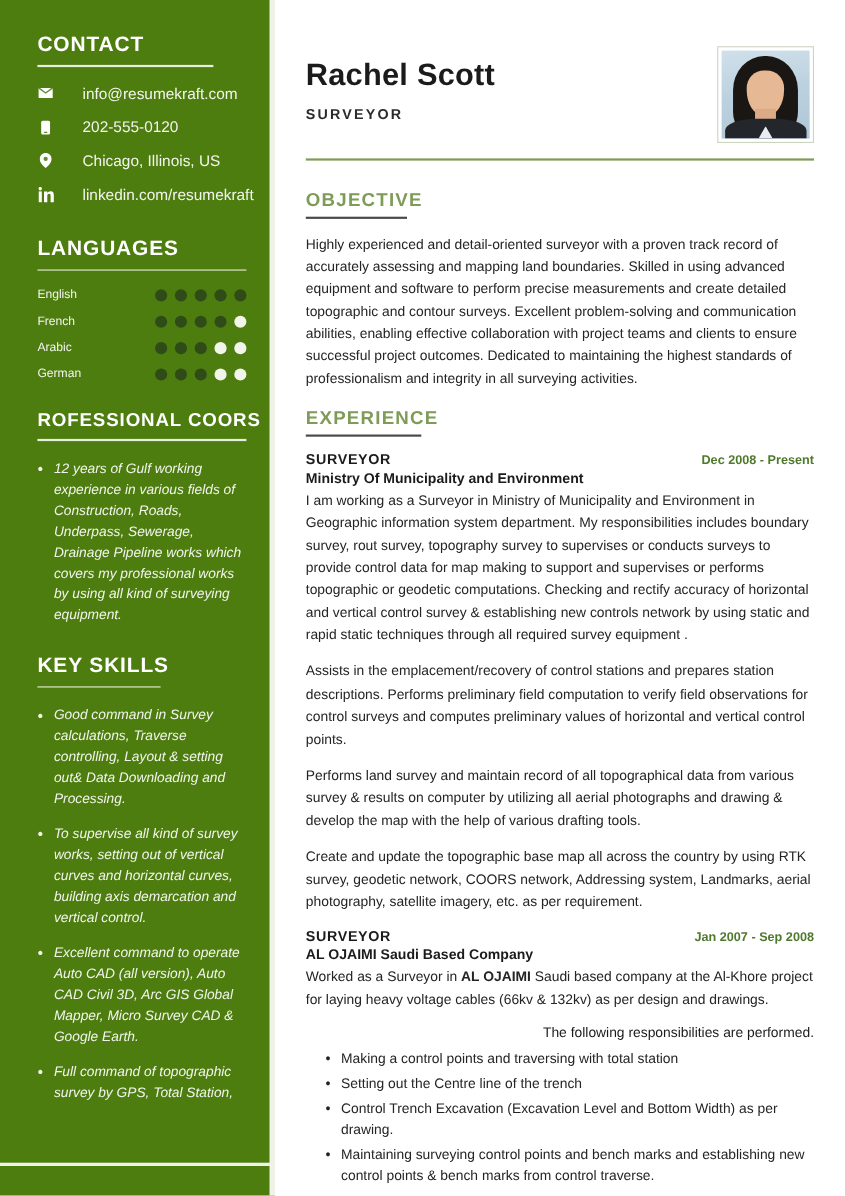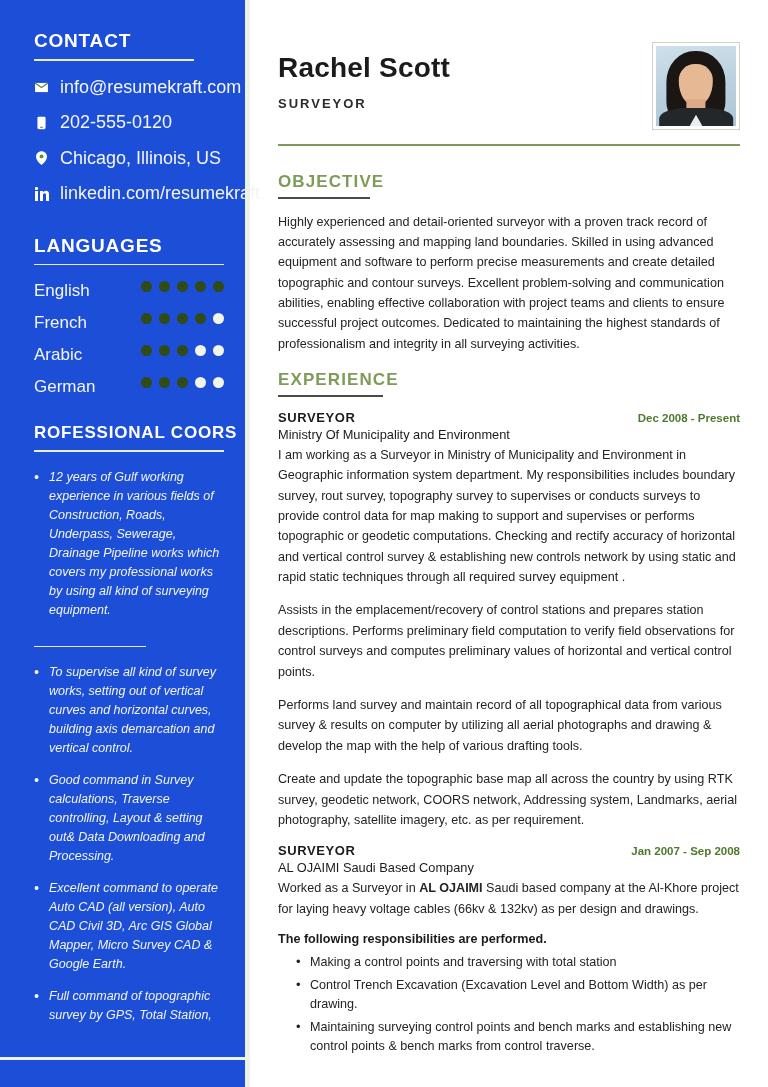--- a/index.html
+++ b/index.html
@@ -7,21 +7,21 @@
     width: 768px; height: 1087px;
     background: #ffffff;
     font-family: "Liberation Sans", sans-serif;
     overflow: hidden;
   }
   .page { position: relative; width: 768px; height: 1087px; display: flex; background:#fff; }
 
   
   .sidebar {
     width: 250px; min-width: 250px;
-    background: #1d4ed8;
+    background: #4d7c0f;
     color: #ffffff;
     padding: 30px 26px 2px 34px;
     position: relative;
   }
   .side-edge {
     position: absolute; top: 0; right: 0; width: 5px; height: 100%;
     background: #eef2e7;
   }
   .side-title {
     font-size: 19px; font-weight: bold; letter-spacing: 0.8px;
@@ -30,31 +30,31 @@
   .side-title.sm { font-size: 17px; }
   .side-rule {
     height: 1.5px; background: #e8eedd; width: 88px; margin-bottom: 16px;
   }
   .side-rule.w2 { width: 160px; }
   .side-rule.w3 { width: 190px; }
   .side-rule.w4 { width: 112px; }
 
   .contact-list { margin-bottom: 30px; }
   .contact-row {
-    display: flex; align-items: center; gap: 11px; margin-bottom: 14px;
-    font-size: 18px; color: #f3f6ee; line-height: 1.2;
+    display: flex; align-items: center; gap: 26px; margin-bottom: 14px;
+    font-size: 14px; color: #f3f6ee; line-height: 1.2;
   }
   .cicon { width: 15px; min-width:15px; display:flex; justify-content:center; align-items:center; }
   .cicon svg { display:block; fill:#ffffff; }
 
   .sec { margin-bottom: 26px; }
 
   .lang-row {
-    display: flex; align-items: flex-start; justify-content: space-between;
-    margin-bottom: 12px; font-size: 17px; color: #f3f6ee;
+    display: flex; align-items: center; justify-content: space-between;
+    margin-bottom: 12px; font-size: 11px; color: #f3f6ee;
   }
   .lang-name { flex: 1; }
   .dots { display: flex; gap: 7px; }
   .dot { width: 11px; height: 11px; border-radius: 50%; background: #f2f6ea; }
   .dot.on { background: #2F4C18; }
 
   .bullets { list-style: none; font-style: italic; }
   .bullets li {
     position: relative; padding-left: 15px; margin-bottom: 13px;
     font-size: 12.5px; line-height: 1.52; color: #f2f5ec;
@@ -126,23 +126,23 @@
   .para {
     font-size: 12.6px; line-height: 1.62; color: #242424;
     margin-bottom: 13px; text-align: left;
   }
   .obj { margin-bottom: 16px; }
 
   .job { margin-bottom: 4px; }
   .job-head { display: flex; justify-content: space-between; align-items: baseline; }
   .job-title { font-size: 13px; font-weight: bold; letter-spacing: 0.6px; color: #1b1b1b; }
   .job-date { font-size: 11.5px; font-weight: bold; color: #4F7A2E; }
-  .job-org { font-size: 12.8px; font-weight: normal; color: #1b1b1b; margin: 2px 0 3px 0; }
-
-  .strong-line { font-size: 12.6px; font-weight: bold; color: #1b1b1b; margin: 10px 0 7px 0; }
+  .job-org { font-size: 12.8px; font-weight: bold; color: #1b1b1b; margin: 2px 0 3px 0; }
+
+  .strong-line { font-size: 12.6px; font-weight: normal; color: #1b1b1b; margin: 10px 0 7px 0; text-align: right; }
 
   .mbullets { list-style: none; padding-left: 18px; }
   .mbullets li {
     position: relative; padding-left: 14px; margin-bottom: 4px;
     font-size: 12.6px; line-height: 1.5; color: #242424;
   }
   .mbullets li::before {
     content: "\2022"; position: absolute; left: 0; top: -1px; color: #242424; font-size: 13px;
   }
   b.inl { font-weight: bold; }
@@ -254,24 +254,25 @@
 
     <section class="sec">
       <div class="side-title sm">ROFESSIONAL COORS</div>
       <div class="side-rule w3"></div>
       <ul class="bullets">
         <li>12 years of Gulf working experience in various fields of Construction, Roads, Underpass, Sewerage, Drainage Pipeline works which covers my professional works by using all kind of surveying equipment.</li>
       </ul>
     </section>
 
     <section class="sec">
+      <div class="side-title">KEY SKILLS</div>
       <div class="side-rule w4"></div>
       <ul class="bullets">
+        <li>Good command in Survey calculations, Traverse controlling, Layout &amp; setting out&amp; Data Downloading and Processing.</li>
         <li>To supervise all kind of survey works, setting out of vertical curves and horizontal curves, building axis demarcation and vertical control.</li>
-        <li>Good command in Survey calculations, Traverse controlling, Layout &amp; setting out&amp; Data Downloading and Processing.</li>
         <li>Excellent command to operate Auto CAD (all version), Auto CAD Civil 3D, Arc GIS Global Mapper, Micro Survey CAD &amp; Google Earth.</li>
         <li>Full command of topographic survey by GPS, Total Station,</li>
 
       </ul>
     </section>
 
     <div class="sb-divider" style="top:1057px"></div>
   </aside>
 
   <main class="main">
@@ -318,20 +319,21 @@
       <div class="job">
         <div class="job-head">
           <span class="job-title">SURVEYOR</span>
           <span class="job-date">Jan 2007 - Sep 2008</span>
         </div>
         <div class="job-org">AL OJAIMI Saudi Based Company</div>
         <p class="para"><span>Worked as a Surveyor in </span><b class="inl">AL OJAIMI</b><span> Saudi based company at the Al-Khore project for laying heavy voltage cables (66kv &amp; 132kv) as per design and drawings.</span></p>
         <div class="strong-line">The following responsibilities are performed.</div>
         <ul class="mbullets">
           <li>Making a control points and traversing with total station</li>
+          <li>Setting out the Centre line of the trench</li>
           <li>Control Trench Excavation (Excavation Level and Bottom Width) as per drawing.</li>
           <li>Maintaining surveying control points and bench marks and establishing new control points &amp; bench marks   from control traverse.</li>
         </ul>
       </div>
 
     </section>
   </main>
 </div>
 
 </body></html>

